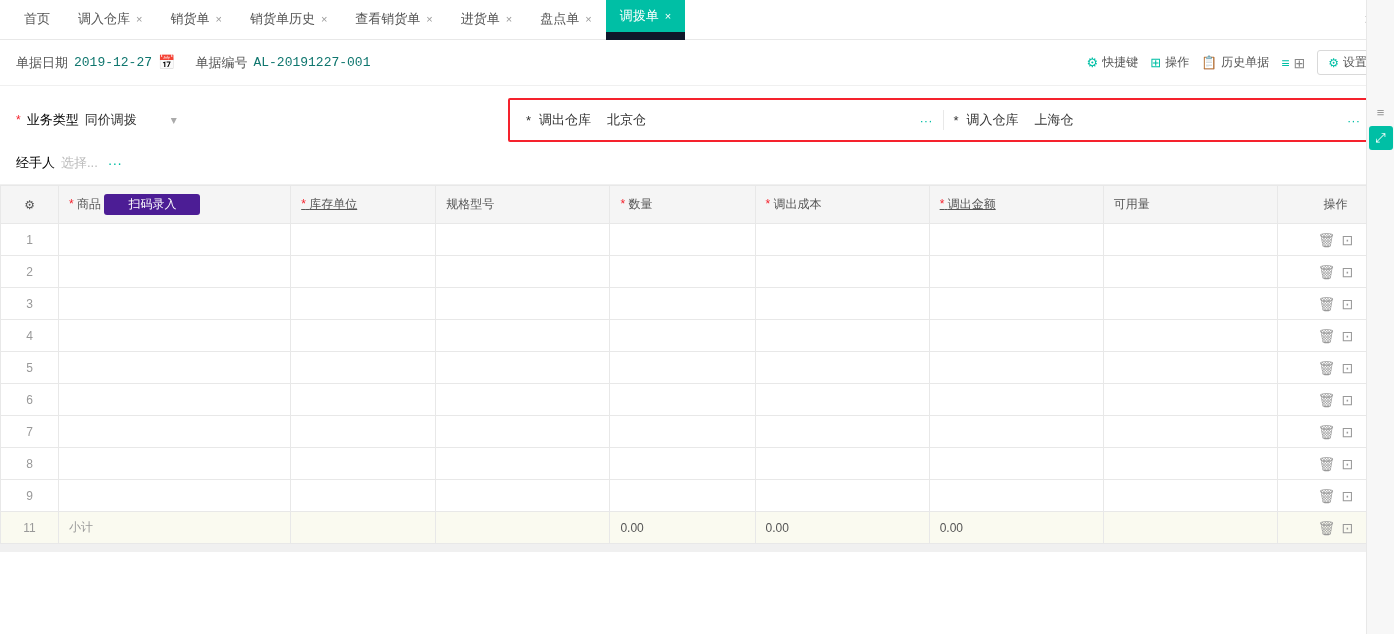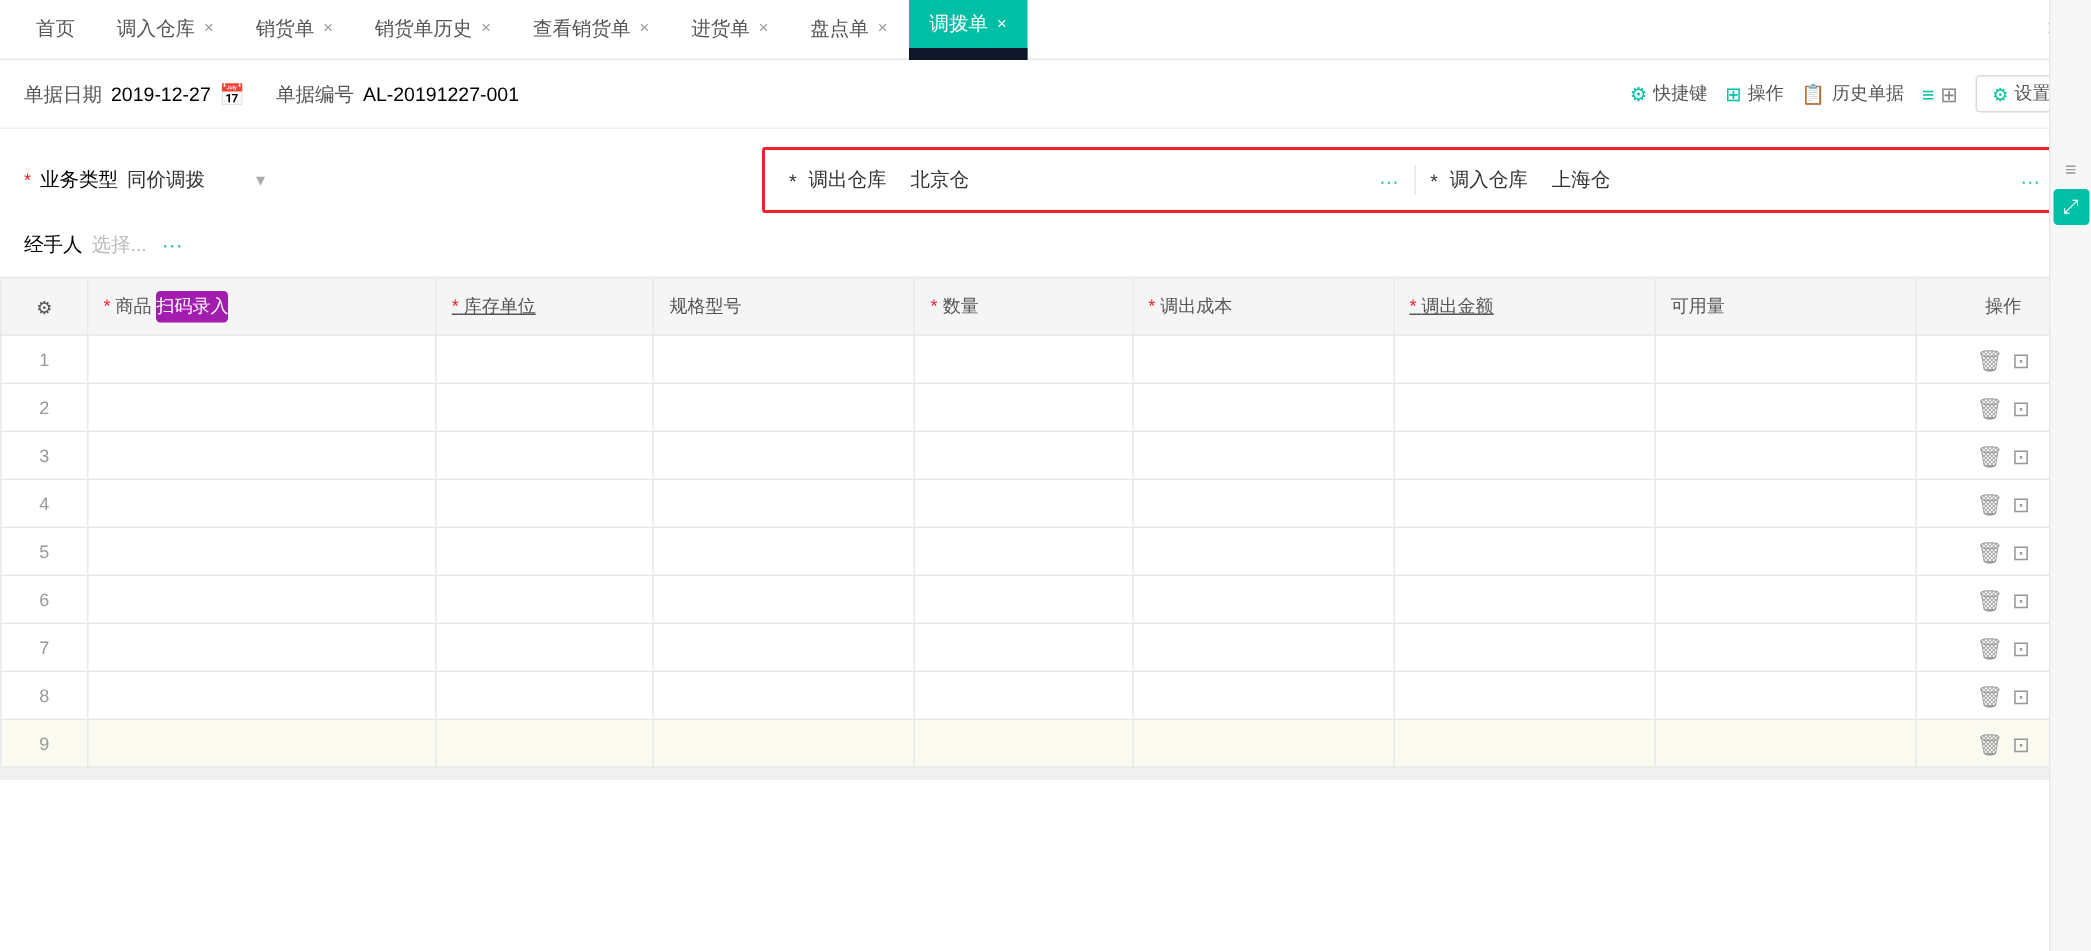--- a/index.html
+++ b/index.html
@@ -47,24 +47,24 @@
     }
 
     
     .toolbar {
       display: flex; align-items: center;
       padding: 10px 16px;
       gap: 20px;
       border-bottom: 1px solid #f0f0f0;
     }
     .toolbar-field {
-      display: flex; align-items: center; gap: 6px;
+      display: flex; align-items: center; gap: 6px; font-family: Liberation Mono, monospace;
     }
     .toolbar-field label { color: #555; font-size: 13px; }
-    .toolbar-field .value { color: #000000; font-size: 13px; }
+    .toolbar-field .value { color: #0f766e; font-size: 13px; }
     .toolbar-field .calendar-icon { color: #00bfa5; font-size: 14px; cursor: pointer; }
     .toolbar-spacer { flex: 1; }
     .toolbar-actions {
       display: flex; align-items: center; gap: 12px;
     }
     .toolbar-action-item {
       display: flex; align-items: center; gap: 4px;
       color: #555; font-size: 12px; cursor: pointer;
     }
     .toolbar-action-item .icon { color: #00bfa5; font-size: 13px; }
@@ -146,23 +146,23 @@
     tbody tr:last-child { background: #fafaf0; }
     tbody td {
       padding: 7px 10px;
       border: 1px solid #e8e8e8;
       color: #555;
       text-align: left;
       height: 32px;
     }
     .row-num { color: #999; text-align: center; }
     .scan-btn {
-      background: #a21caf; color: #fff;
+      background: #4c1d95; color: #fff;
       border: none; border-radius: 3px;
-      padding: 2px 0; font-size: 12px;
+      padding: 2px 24px; font-size: 12px;
       cursor: pointer;
     }
     .op-icons { display: flex; gap: 6px; align-items: center; justify-content: center; }
     .op-icon { color: #999; font-size: 14px; cursor: pointer; }
 
     
     .right-panel {
       position: fixed;
       right: 0; top: 0; bottom: 0;
       width: 28px;
@@ -483,20 +483,36 @@
       <td></td>
       <td></td>
       <td></td>
       <td>
         <div class="op-icons">
           <span class="op-icon">🗑</span>
           <span class="op-icon">⊡</span>
         </div>
       </td>
     </tr>
+          <tr style="background: rgb(250, 250, 240);">
+      <td class="row-num">11</td>
+      <td style="color:#999;font-size:12px;">小计</td>
+      <td></td>
+      <td></td>
+      <td style="text-align:left;">0.00</td>
+      <td style="text-align:left;">0.00</td>
+      <td style="text-align:left;">0.00</td>
+      <td></td>
+      <td>
+        <div class="op-icons">
+          <span class="op-icon">🗑</span>
+          <span class="op-icon">⊡</span>
+        </div>
+      </td>
+    </tr>
         </tbody>
     </table>
     <div class="scroll-bar-area"></div>
   </div>
 
 </div>
 
 <div class="right-panel">
   <div class="right-panel-icon">≡</div>
   <div class="right-panel-icon green">⤢</div>

